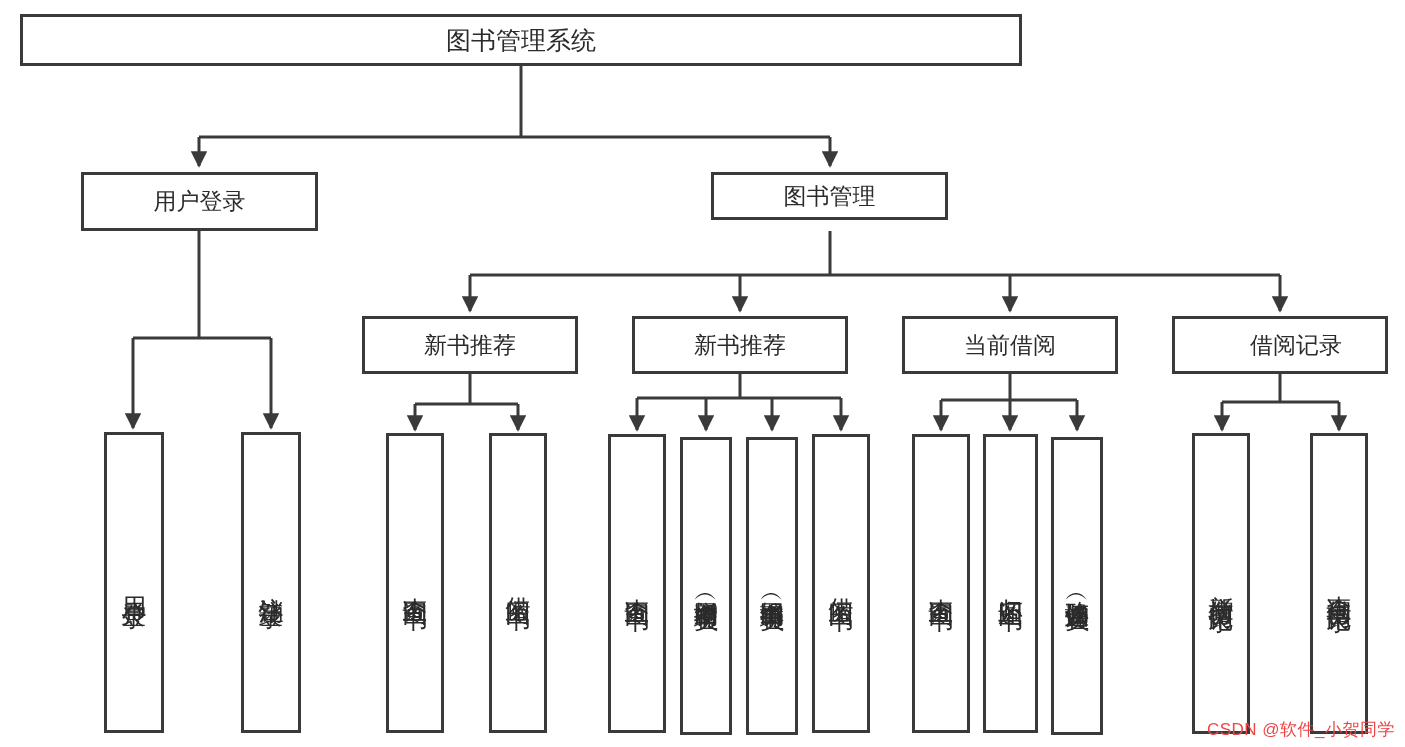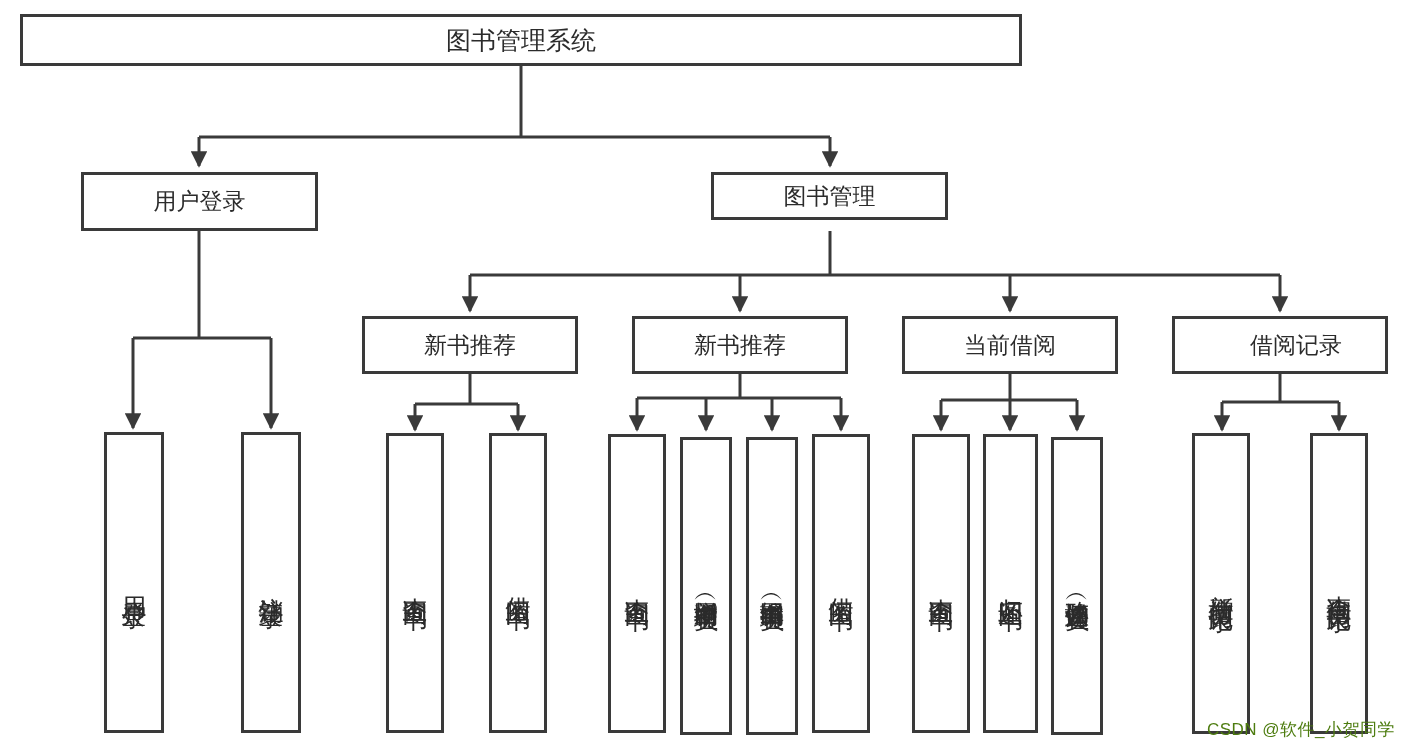--- a/index.html
+++ b/index.html
@@ -57,21 +57,21 @@
     line-height: 1;
     white-space: nowrap;
   }
   .leaf.narrow .lbl { font-size: 24px; letter-spacing: 1px; }
 
   #watermark {
     position: absolute;
     right: 10px;
     bottom: 6px;
     font-size: 17px;
-    color: #4d7c0f;
+    color: #ef4444;
     letter-spacing: 0.5px;
     z-index: 5;
     white-space: nowrap;
   }
 </style>
 </head>
 <body>
 
 <div id="canvas">
 

